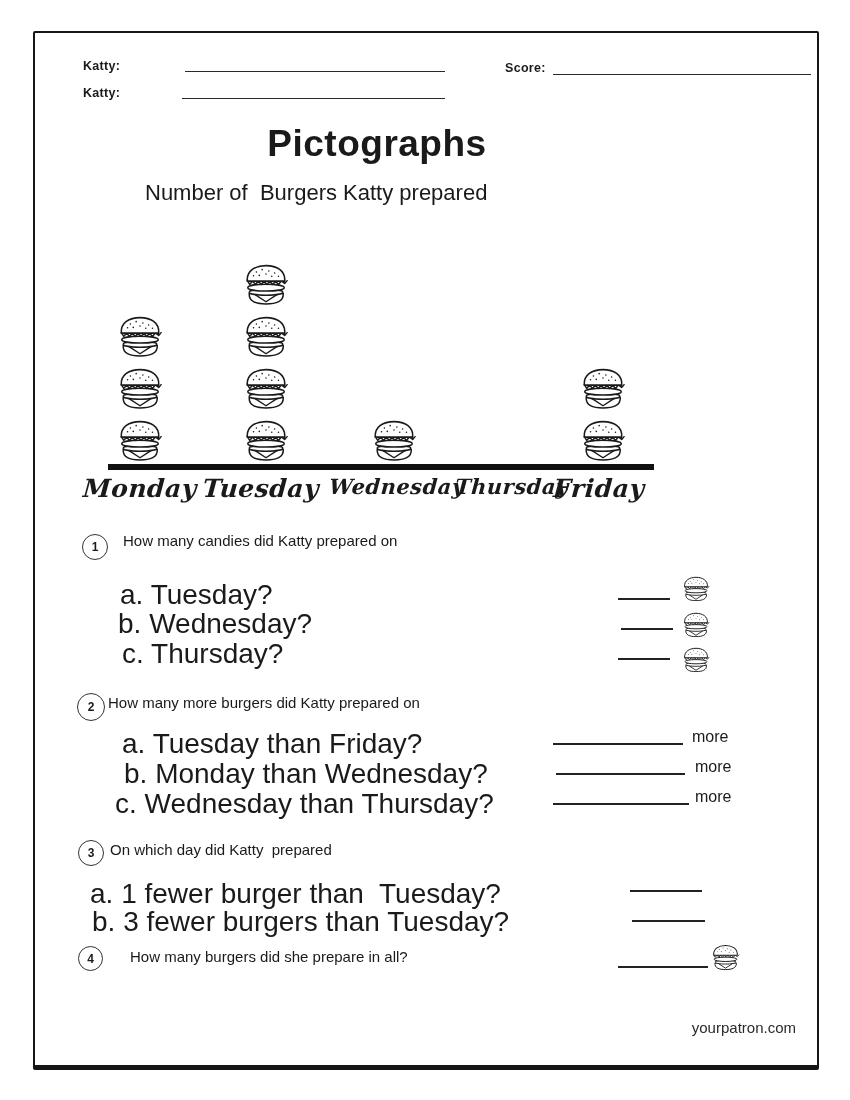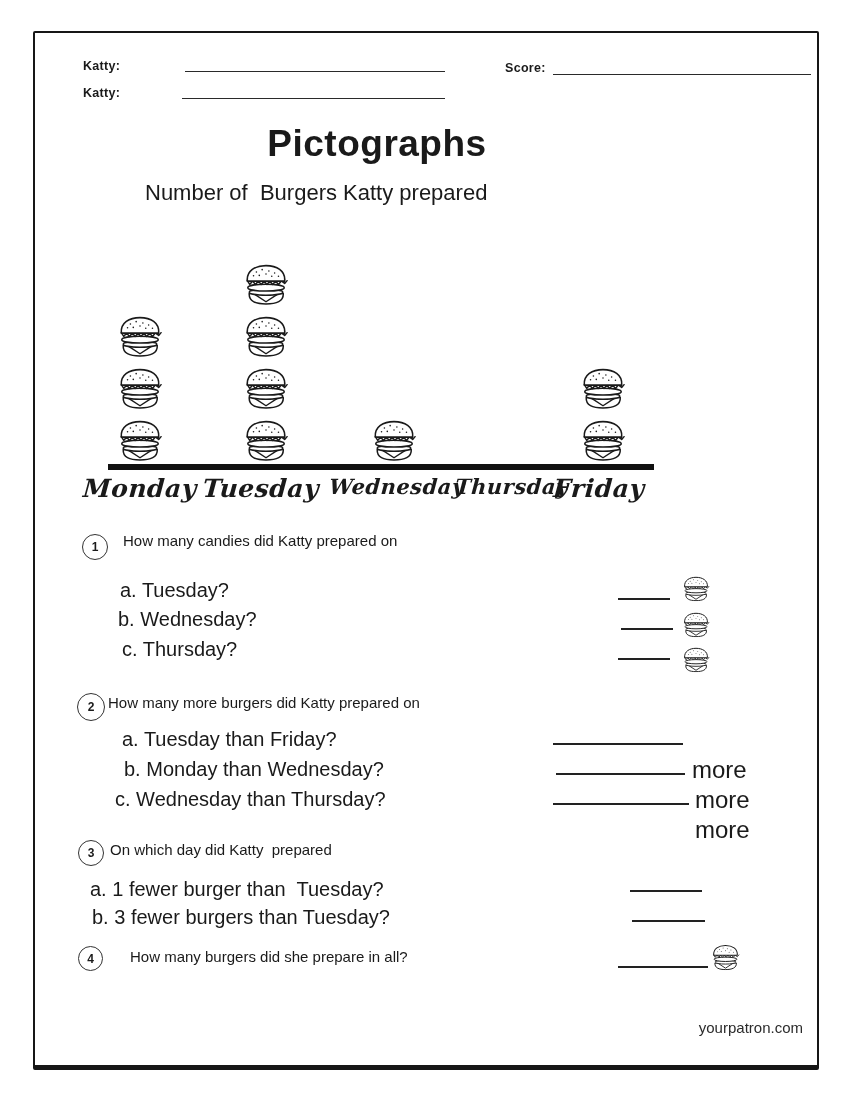--- a/index.html
+++ b/index.html
@@ -37,26 +37,26 @@
   .d0{left:140px;} .d1{left:261px;} .d2{left:397px;font-size:21px;}
   .d3{left:512px;font-size:21px;} .d4{left:599px;}
 
   
   .qnum{
     width:26px;height:26px;border:1.4px solid #333;border-radius:50%;
     display:flex;align-items:center;justify-content:center;
     font-size:12px;font-weight:bold;box-sizing:border-box;
   }
   .qtext{font-size:15px;}
-  .qitem{font-size:20px;}
+  .qitem{font-size:28px;}
   .ans-line{border-bottom:2.2px solid #222;height:0;}
-  .more{font-size:24px;margin-top:28px;}
+  .more{font-size:16px;}
   .burger-sm{position:absolute;width:28px;height:27px;}
 
-  .footer{right:47px;top:1019px;font-size:15px;color:#2b2b2b;}
+  .footer{right:54px;top:1019px;font-size:15px;color:#2b2b2b;}
 
   svg.defs{position:absolute;width:0;height:0;}
 </style>
 </head>
 <body>
 
 <svg class="defs" aria-hidden="true">
   <defs>
     <symbol id="burger-symbol" viewBox="0 0 48 44">
       <path d="M6.5 32 C6 40 13 42.8 24 42.8 C35 42.8 42.5 40 42 32 Z" fill="#fff" stroke="#1a1a1a" stroke-width="1.6" stroke-linejoin="round"></path>

